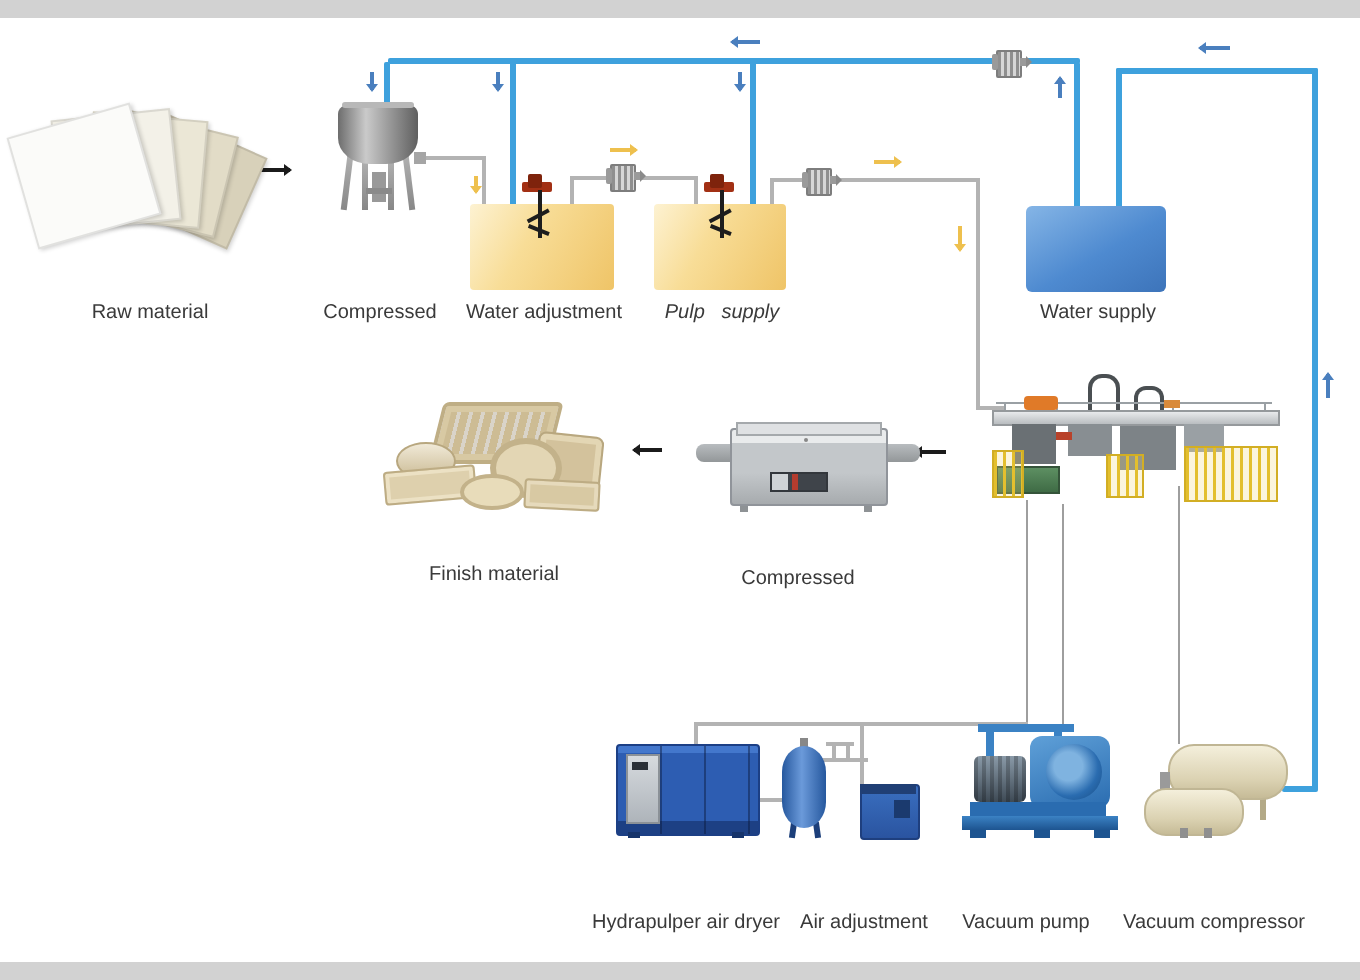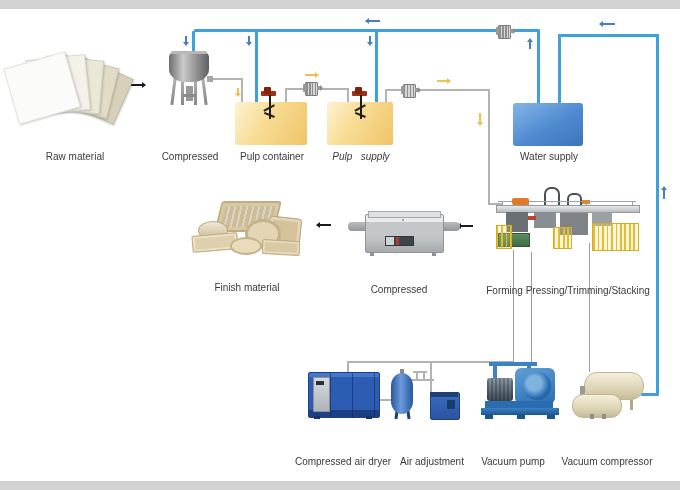--- a/index.html
+++ b/index.html
@@ -257,24 +257,23 @@
       background:linear-gradient(180deg,#f4efdb,#dbd2b2 65%,#c6bb97);"></div>
     <div class="abs" style="left:8px;top:20px;width:5px;height:9px;background:#9a9a9a;"></div>
     <div class="abs" style="left:0;top:28px;width:48px;height:22px;border-radius:11px;border:1px solid #c0b694;
       background:linear-gradient(180deg,#f4efdb,#dbd2b2 65%,#c6bb97);"></div>
     <div class="abs" style="left:18px;top:48px;width:4px;height:5px;background:#8f8f8f;"></div>
     <div class="abs" style="left:30px;top:48px;width:4px;height:5px;background:#8f8f8f;"></div>
   </div>
 
   <div class="lbl" style="left:75px;top:151px;">Raw material</div>
   <div class="lbl" style="left:190px;top:151px;">Compressed</div>
-  <div class="lbl" style="left:272px;top:151px;">Pulp container</div>
+  <div class="lbl" style="left:272px;top:151px;">Water adjustment</div>
   <div class="lbl" style="left:361px;top:151px;font-style:italic;">Pulp   supply</div>
   <div class="lbl" style="left:549px;top:151px;">Water supply</div>
   <div class="lbl" style="left:247px;top:282px;">Finish material</div>
   <div class="lbl" style="left:399px;top:284px;">Compressed</div>
-  <div class="lbl" style="left:568px;top:285px;">Forming Pressing/Trimming/Stacking</div>
-  <div class="lbl" style="left:343px;top:456px;">Compressed air dryer</div>
+  <div class="lbl" style="left:343px;top:456px;">Hydrapulper air dryer</div>
   <div class="lbl" style="left:432px;top:456px;">Air adjustment</div>
   <div class="lbl" style="left:513px;top:456px;">Vacuum pump</div>
   <div class="lbl" style="left:607px;top:456px;">Vacuum compressor</div>
 
 </div>
 
 </body></html>

